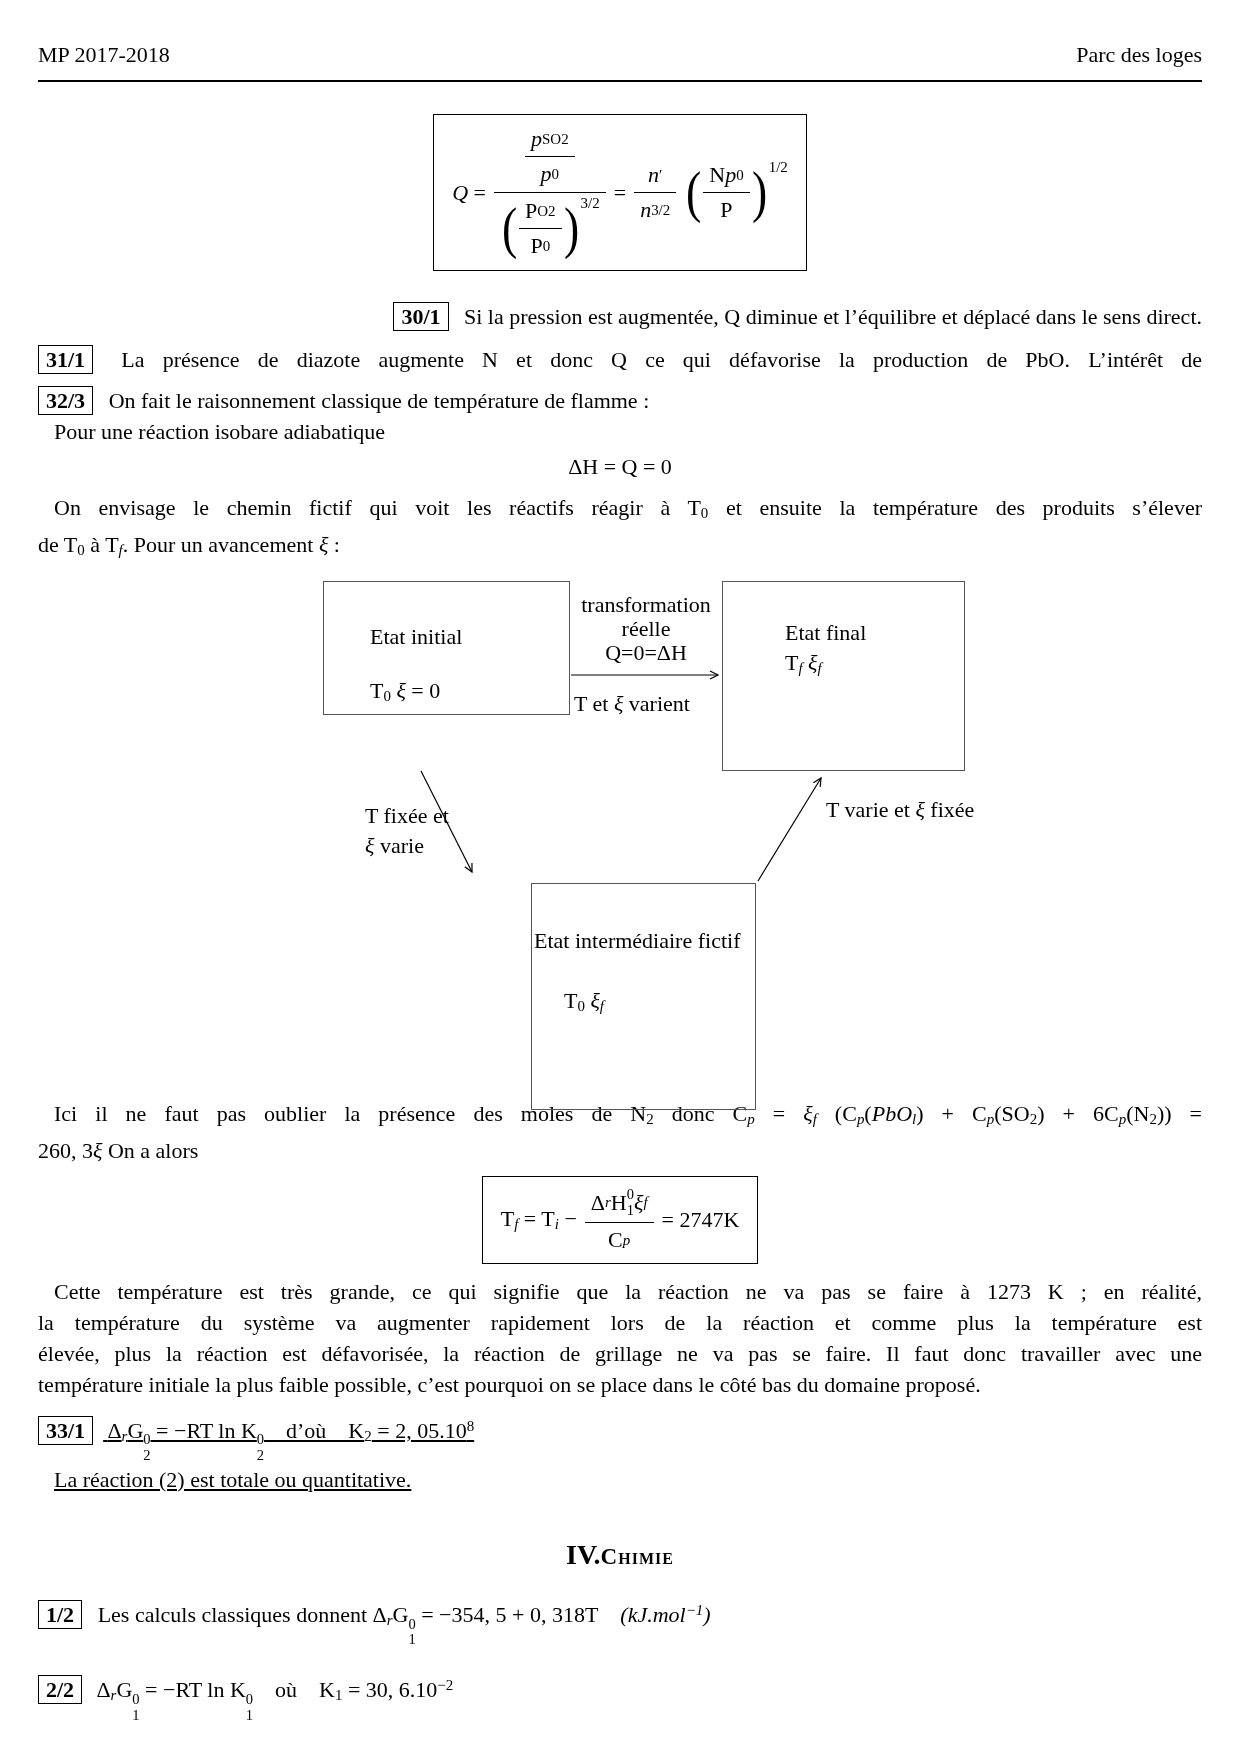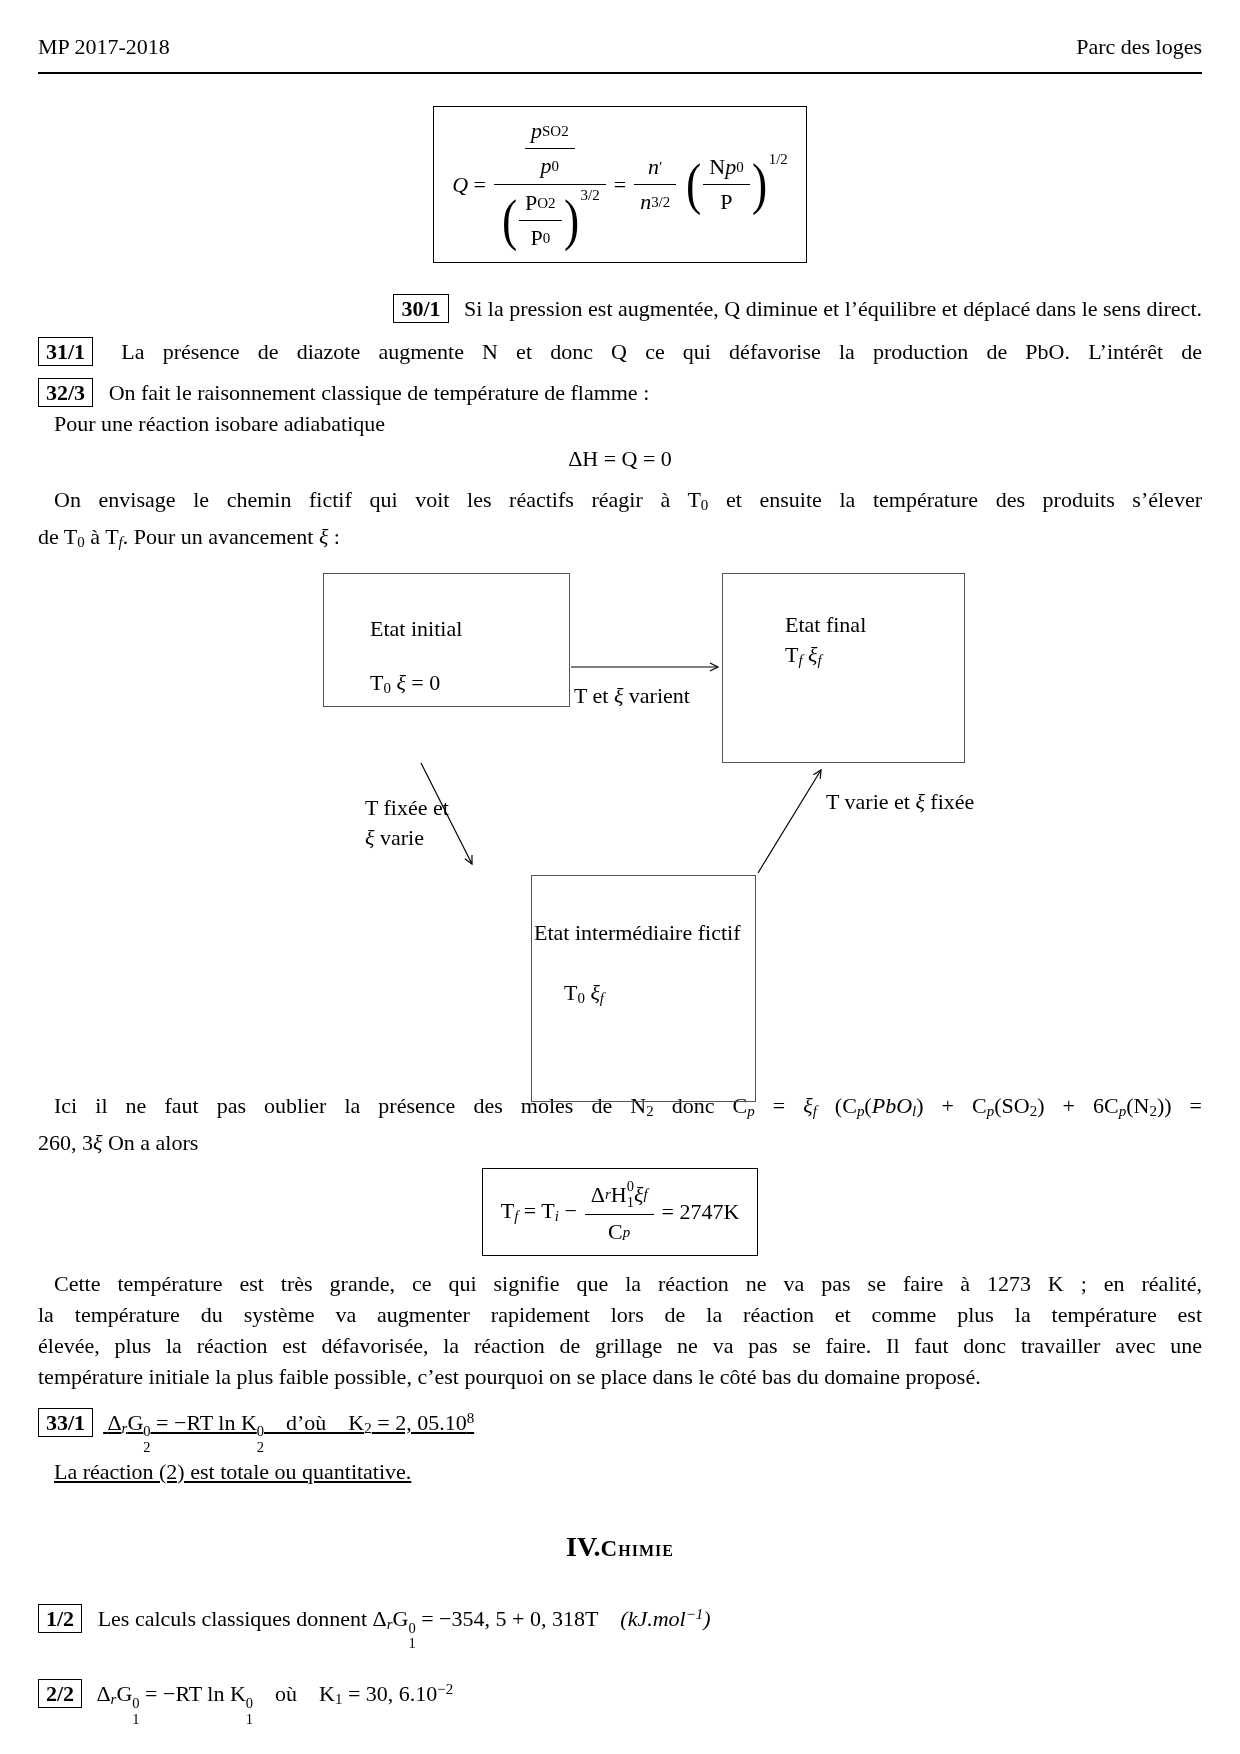--- a/index.html
+++ b/index.html
@@ -5,21 +5,21 @@
   html,body{margin:0;padding:0;background:#fff;}
   body{
     width:1240px;height:1754px;position:relative;overflow:hidden;
     color:#000;font-family:"Liberation Serif","DejaVu Serif",serif;
     font-size:22px;
   }
   .content{padding:0 38px;}
   
   header{
     display:flex;justify-content:space-between;align-items:baseline;
-    margin:8px 38px;padding:26px 0 12px;border-bottom:2px solid #000;gap:32px;
+    margin:16px 38px;padding:26px 0 12px;border-bottom:2px solid #000;gap:32px;
   }
   
   .para{margin:0;line-height:31px;}
   .jline{text-align:justify;text-align-last:justify;}
   .indent{text-indent:16px;}
   .pad-indent{padding-left:16px;}
   
   .qb{
     display:inline-block;border:1.5px solid #000;padding:0 7px;
     font-weight:bold;line-height:27px;margin-right:10px;vertical-align:baseline;
@@ -43,21 +43,21 @@
   .eqbox{border:1.5px solid #000;padding:9px 18px;}
   
   .ceq{text-align:center;line-height:31px;}
   
   .diagram{position:relative;height:505px;margin:2px 38px 24px;}
   .dbox{position:absolute;border:1.5px solid #555;box-sizing:border-box;}
   .dbox .dtxt{position:absolute;white-space:nowrap;line-height:26px;}
   .dlabel{position:absolute;white-space:nowrap;line-height:30px;}
   .dsvg{position:absolute;left:0;top:0;pointer-events:none;}
   
-  .secheading{display:flex;justify-content:center;align-items:baseline;margin:44px 0 36px;font-weight:bold;}
+  .secheading{display:flex;justify-content:center;align-items:baseline;margin:44px 0 24px;font-weight:bold;}
   .secnum{font-size:28px;}
   .sectitle{font-size:23px;font-variant:small-caps;letter-spacing:1px;}
 </style>
 </head>
 <body>
 
 <header>
   <span>MP 2017-2018</span>
   <span>Parc des loges</span>
 </header>
@@ -174,20 +174,25 @@
     <div class="dbox" style="left:646px;top:12px;width:243px;height:190px;">
       <div class="dtxt" style="left:62px;top:38px;">Etat final</div>
       <div class="dtxt" style="left:62px;top:68px;"><span>T</span><span class="seg-sub seg-i">f</span><span> </span><span class="seg-i">ξ</span><span class="seg-sub seg-i">f</span></div>
     </div>
 
     <div class="dbox" style="left:455px;top:314px;width:225px;height:227px;">
       <div class="dtxt" style="left:2px;top:44px;">Etat intermédiaire fictif</div>
       <div class="dtxt" style="left:32px;top:104px;"><span>T</span><span class="seg-sub">0</span><span> </span><span class="seg-i">ξ</span><span class="seg-sub seg-i">f</span></div>
     </div>
 
+    <div class="dlabel" style="left:470px;top:24px;width:200px;text-align:center;line-height:24px;">
+      <div>transformation</div>
+      <div>réelle</div>
+      <div>Q=0=ΔH</div>
+    </div>
 
     <div class="dlabel" style="left:498px;top:120px;"><span>T et </span><span class="seg-i">ξ</span><span> varient</span></div>
 
     <div class="dlabel" style="left:289px;top:232px;">
       <div>T fixée et</div>
       <div><span class="seg-i">ξ</span><span> varie</span></div>
     </div>
 
     <div class="dlabel" style="left:750px;top:226px;"><span>T varie et </span><span class="seg-i">ξ</span><span> fixée</span></div>
   </div>

